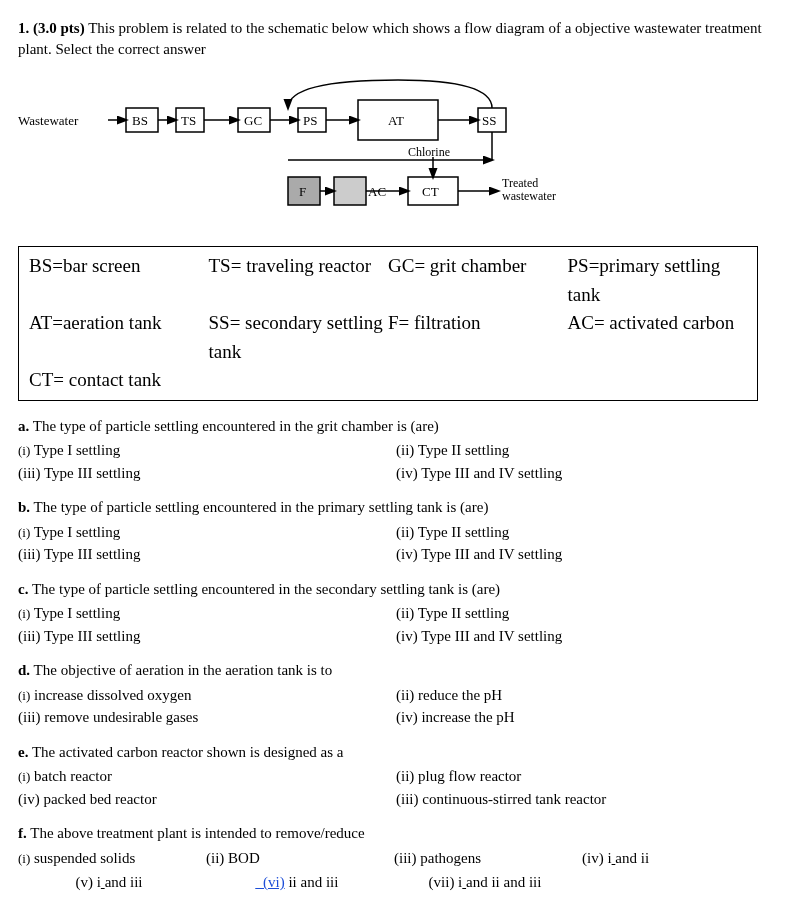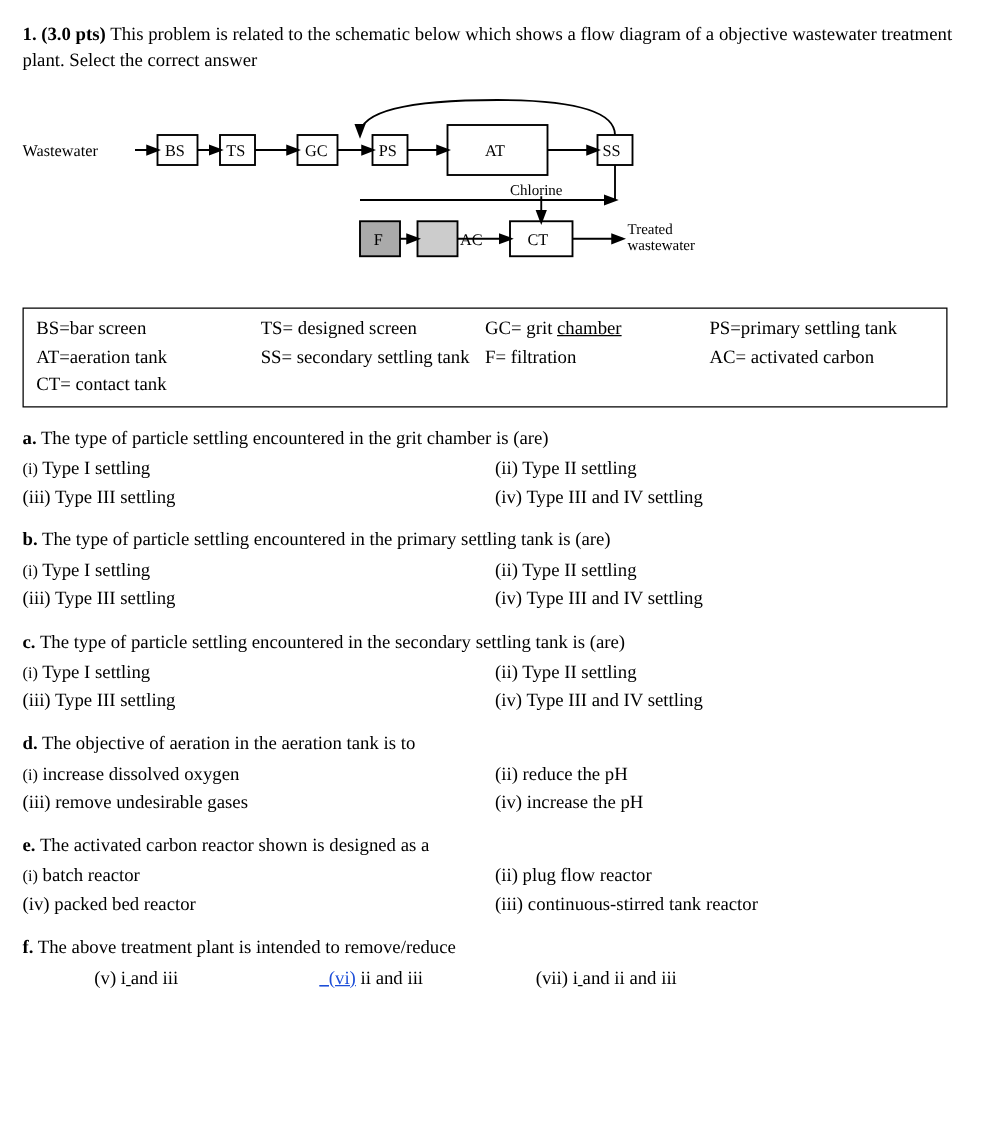--- a/index.html
+++ b/index.html
@@ -29,25 +29,25 @@
       height: 170px;
     }
     
     .legend-box {
       border: 1px solid #000;
       padding: 5px 10px;
       margin: 6px 0 14px 0;
       display: grid;
       grid-template-columns: 1fr 1fr 1fr 1fr;
       grid-template-rows: auto auto auto;
-      font-size: 15px;
+      font-size: 19px;
       line-height: 1.5;
       width: 740px;
     }
-    .underline { text-decoration: underline; }
+    .underline { }
     
     .question {
       margin-bottom: 12px;
       line-height: 1.5;
     }
     .options-grid {
       display: grid;
       grid-template-columns: 1fr 1fr;
       gap: 0 10px;
       margin-top: 2px;
@@ -141,21 +141,21 @@
     <defs>
       <marker id="arrow" markerWidth="8" markerHeight="8" refX="6" refY="3" orient="auto">
         <path d="M0,0 L0,6 L8,3 z" fill="#000"></path>
       </marker>
     </defs>
   </svg>
 </div>
 
 <div class="legend-box">
   <div>BS=bar screen</div>
-  <div>TS= designed screen</div>
+  <div>TS= traveling reactor</div>
   <div>GC= grit <span class="underline">chamber</span></div>
   <div>PS=primary settling tank</div>
   <div>AT=aeration tank</div>
   <div>SS= secondary settling tank</div>
   <div>F= filtration</div>
   <div>AC= activated carbon</div>
   <div>CT= contact tank</div>
 </div>
 
 <div class="question">
@@ -215,19 +215,25 @@
     <div class="option">(ii) plug flow reactor</div>
     <div class="option">(iv) packed bed reactor</div>
     <div class="option">(iii) continuous-stirred tank reactor</div>
   </div>
 </div>
 
 <div class="question">
   <div>
     <span class="bold">f.</span> The above treatment plant is intended to remove/reduce
   </div>
+  <div class="options-grid-4">
+    <div class="option"><span class="sub-roman">(i)</span> suspended solids</div>
+    <div class="option">(ii) BOD</div>
+    <div class="option">(iii) pathogens</div>
+    <div class="option">(iv) i<span style="text-decoration:underline;"> </span> and ii</div>
+  </div>
   <div style="display:grid; grid-template-columns: 1fr 1fr 1fr 1fr; gap: 0 6px; margin-top:2px;text-align:center;">
     <div class="option">(v) i<span style="text-decoration:underline;"> </span> and iii</div>
     <div class="option"><span class="red-underline">  </span><span style="text-decoration:underline;color:#1d4ed8">_(vi)</span> ii and iii</div>
     <div class="option">(vii) i<span style="text-decoration:underline;"> </span> and ii and iii</div>
     <div></div>
   </div>
 </div>
 
 </body></html>

